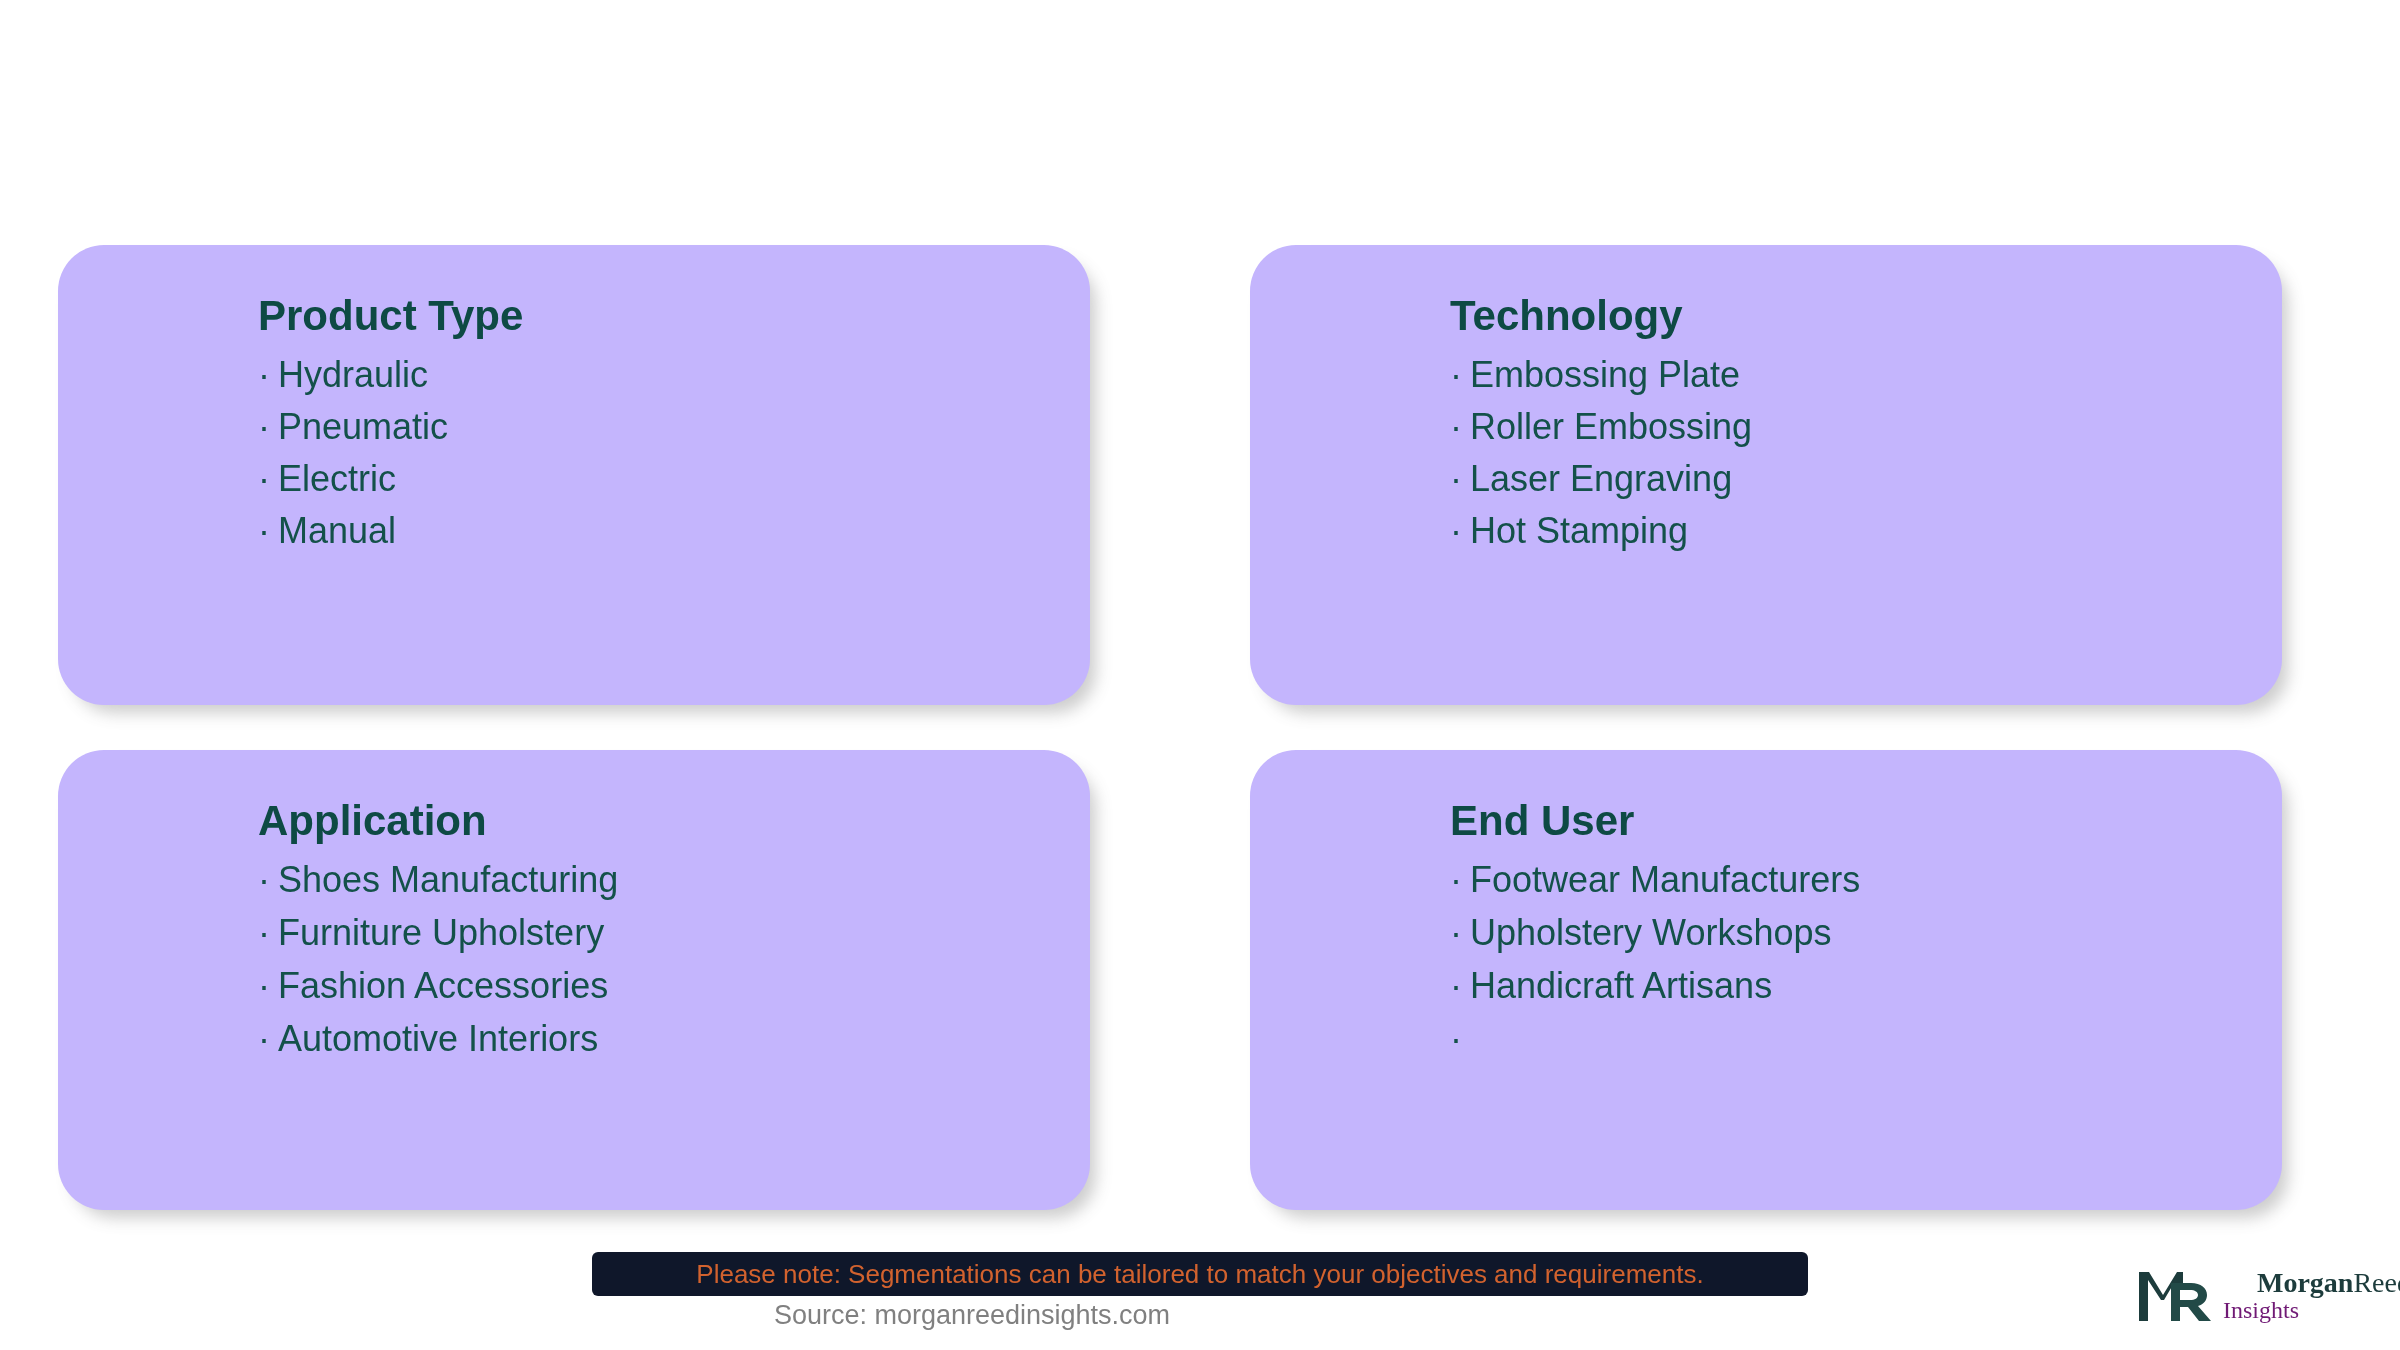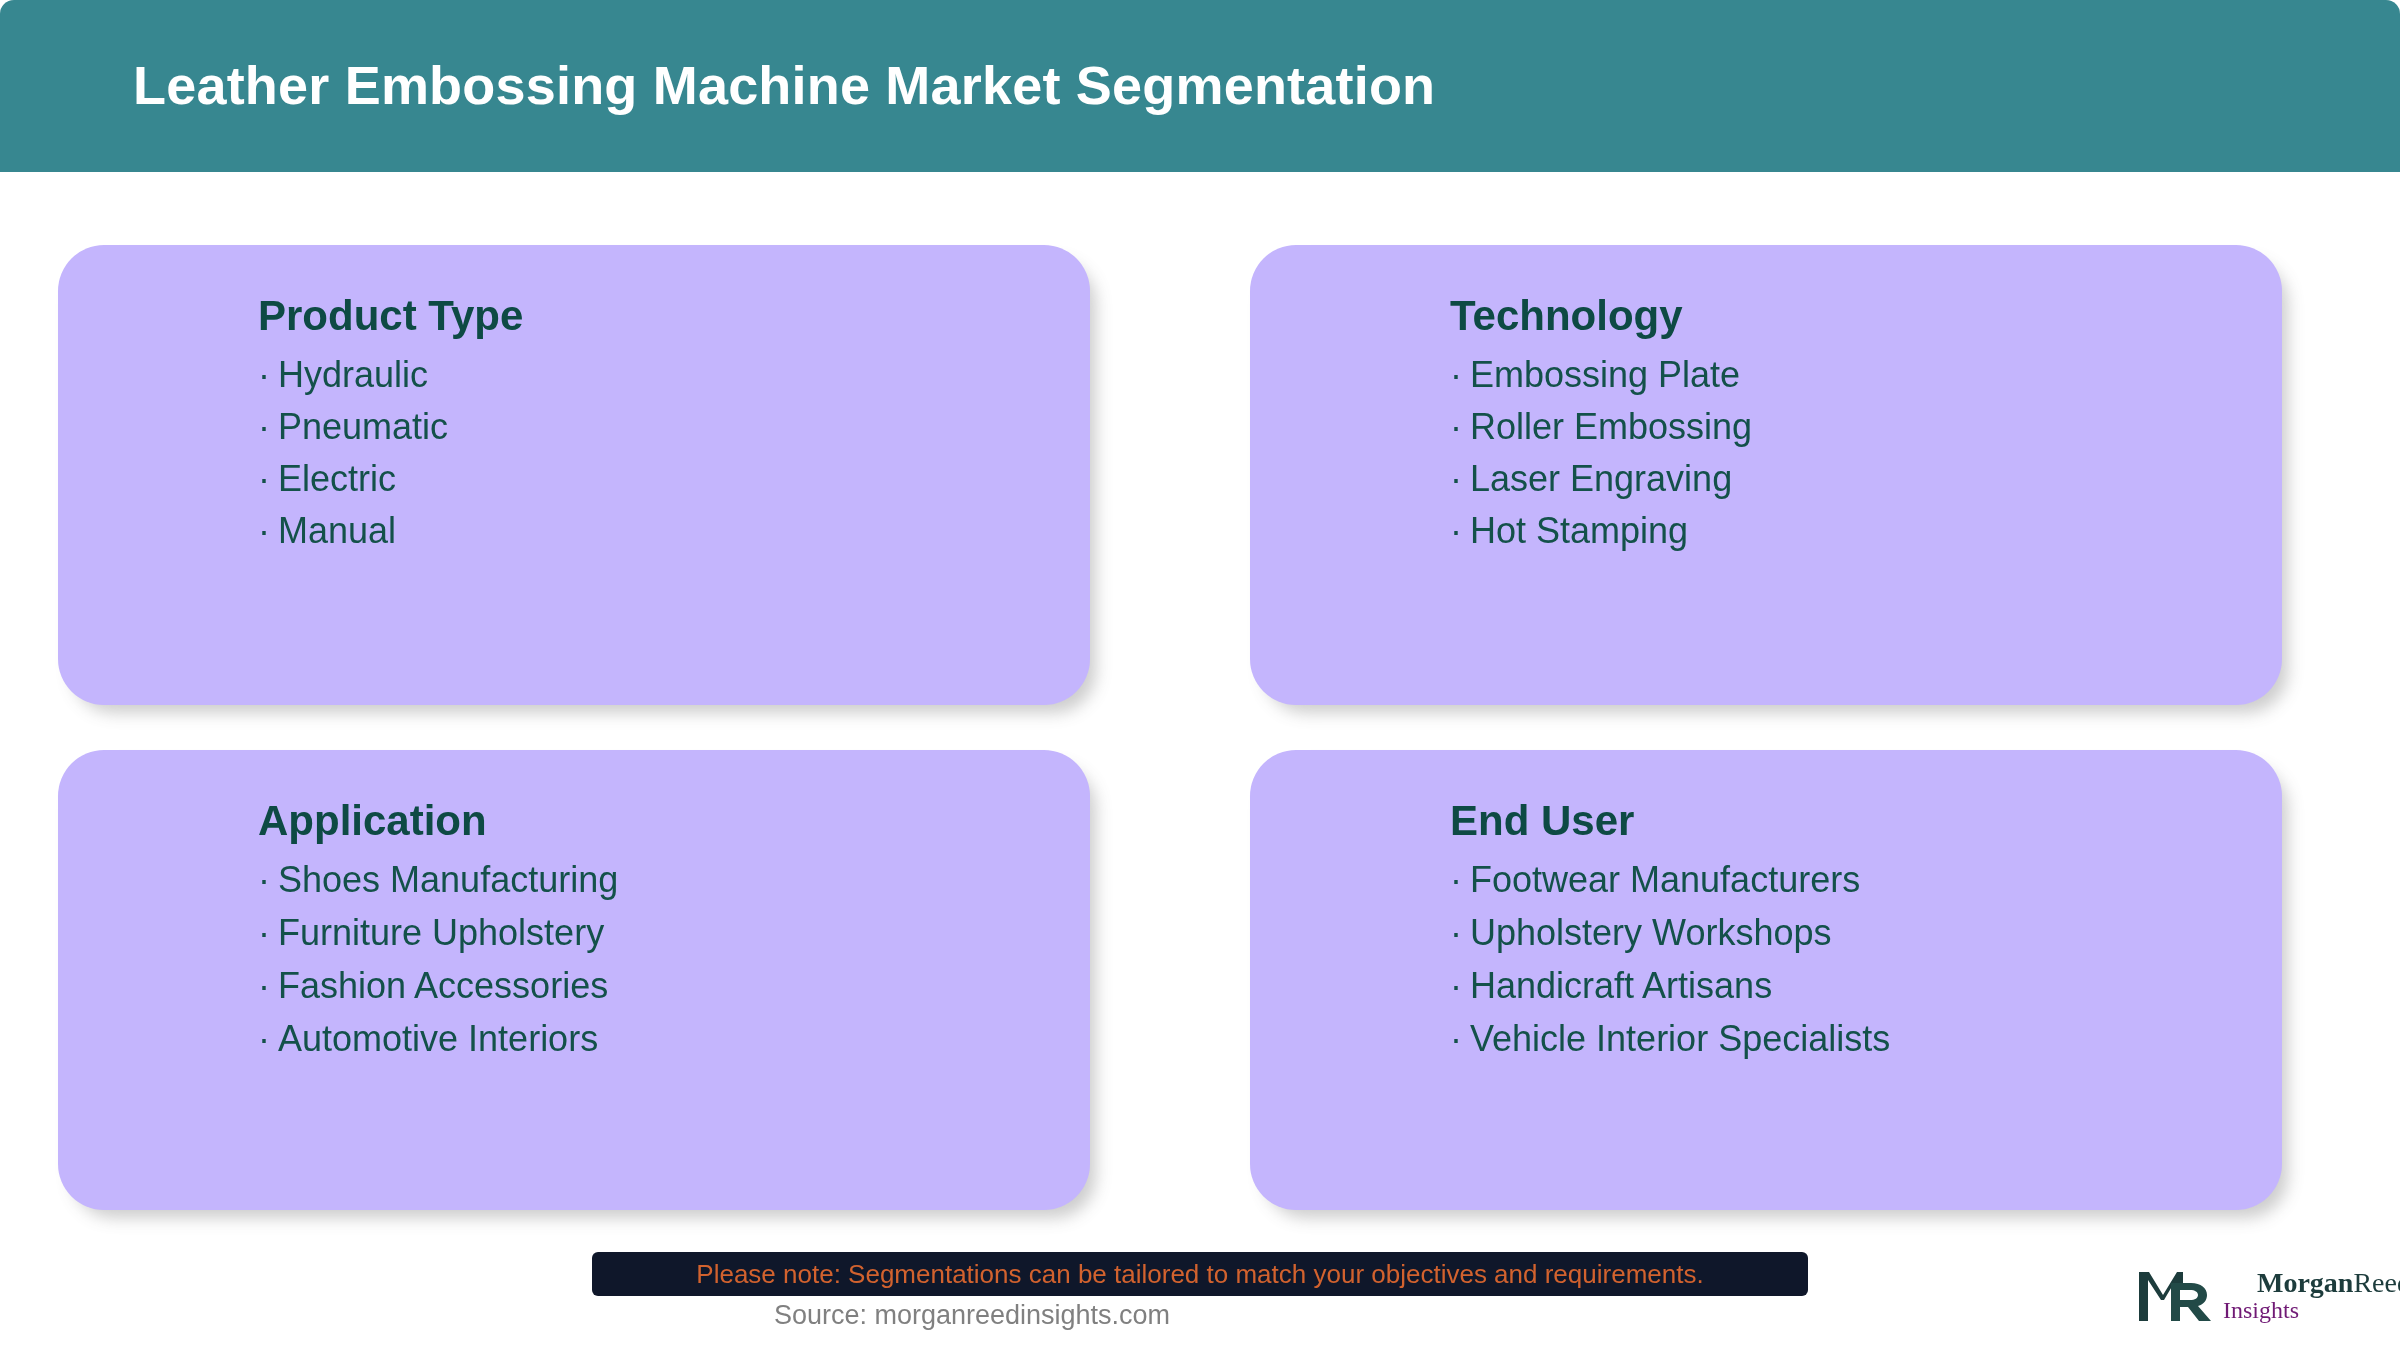--- a/index.html
+++ b/index.html
@@ -171,23 +171,20 @@
     font-size: 24px;
     color: #701a75;
     white-space: nowrap;
   }
 </style>
 </head>
 <body>
 
 <div class="slide">
 
-  <div class="header-bar">
-    <div class="header-title">Leather Embossing Machine Market Segmentation</div>
-  </div>
 
   <div class="cards">
 
     <div class="card row1">
       <div class="card-title">Product Type</div>
       <ul class="card-list">
         <li>
             <span class="bullet">·</span>
             <span>Hydraulic</span>
           </li>
@@ -260,21 +257,20 @@
         <li>
             <span class="bullet">·</span>
             <span>Upholstery Workshops</span>
           </li>
         <li>
             <span class="bullet">·</span>
             <span>Handicraft Artisans</span>
           </li>
         <li>
             <span class="bullet">·</span>
-            <span>Vehicle Interior Specialists</span>
           </li>
       </ul>
     </div>
 
   </div>
 
   <div class="note-pill">
     <span class="note-text">Please note: Segmentations can be tailored to match your objectives and requirements.</span>
   </div>
 

